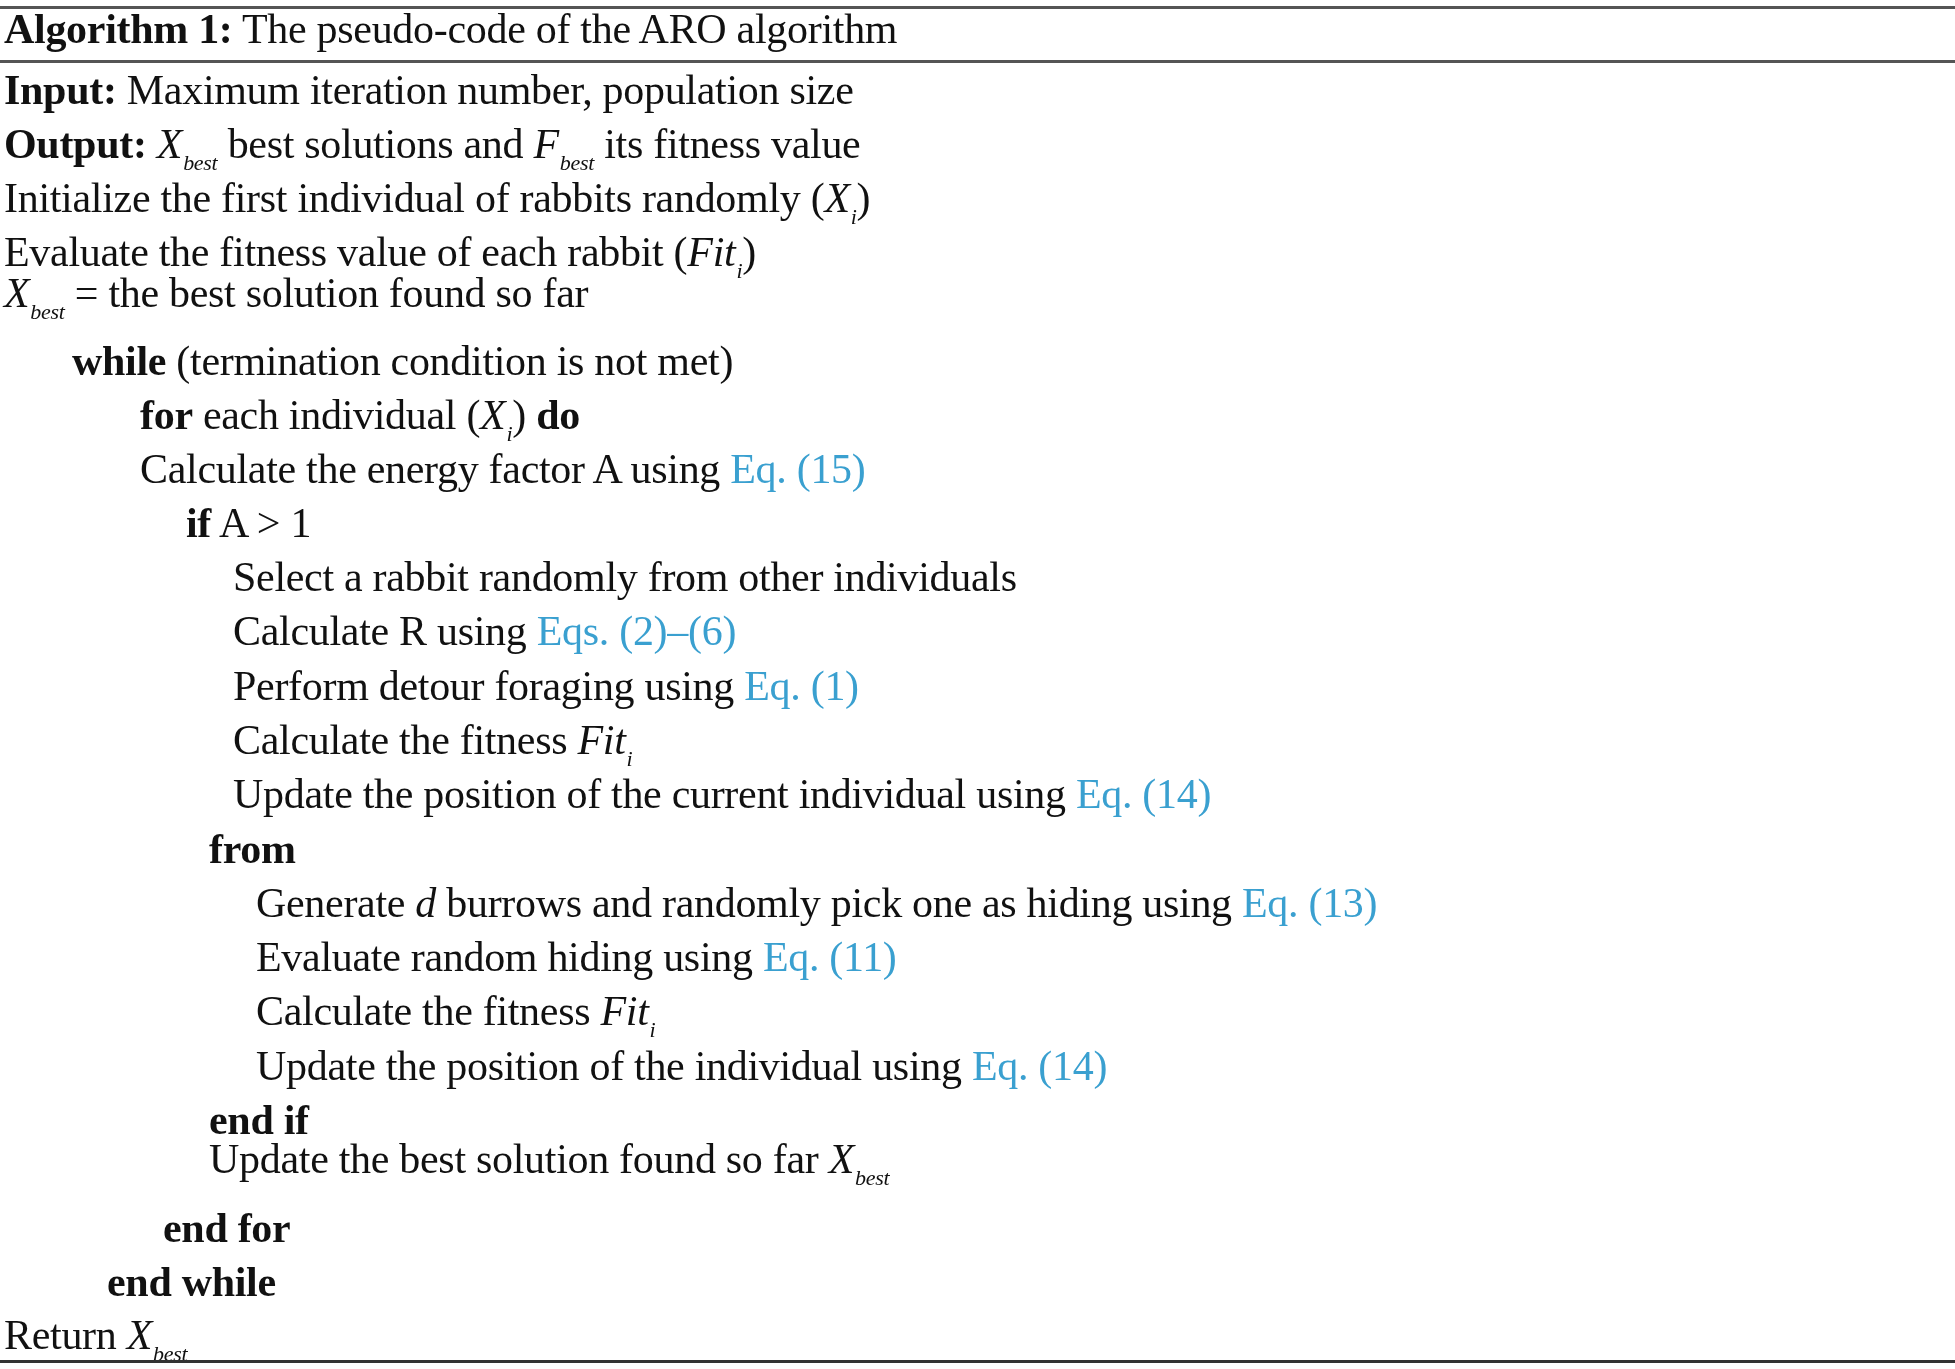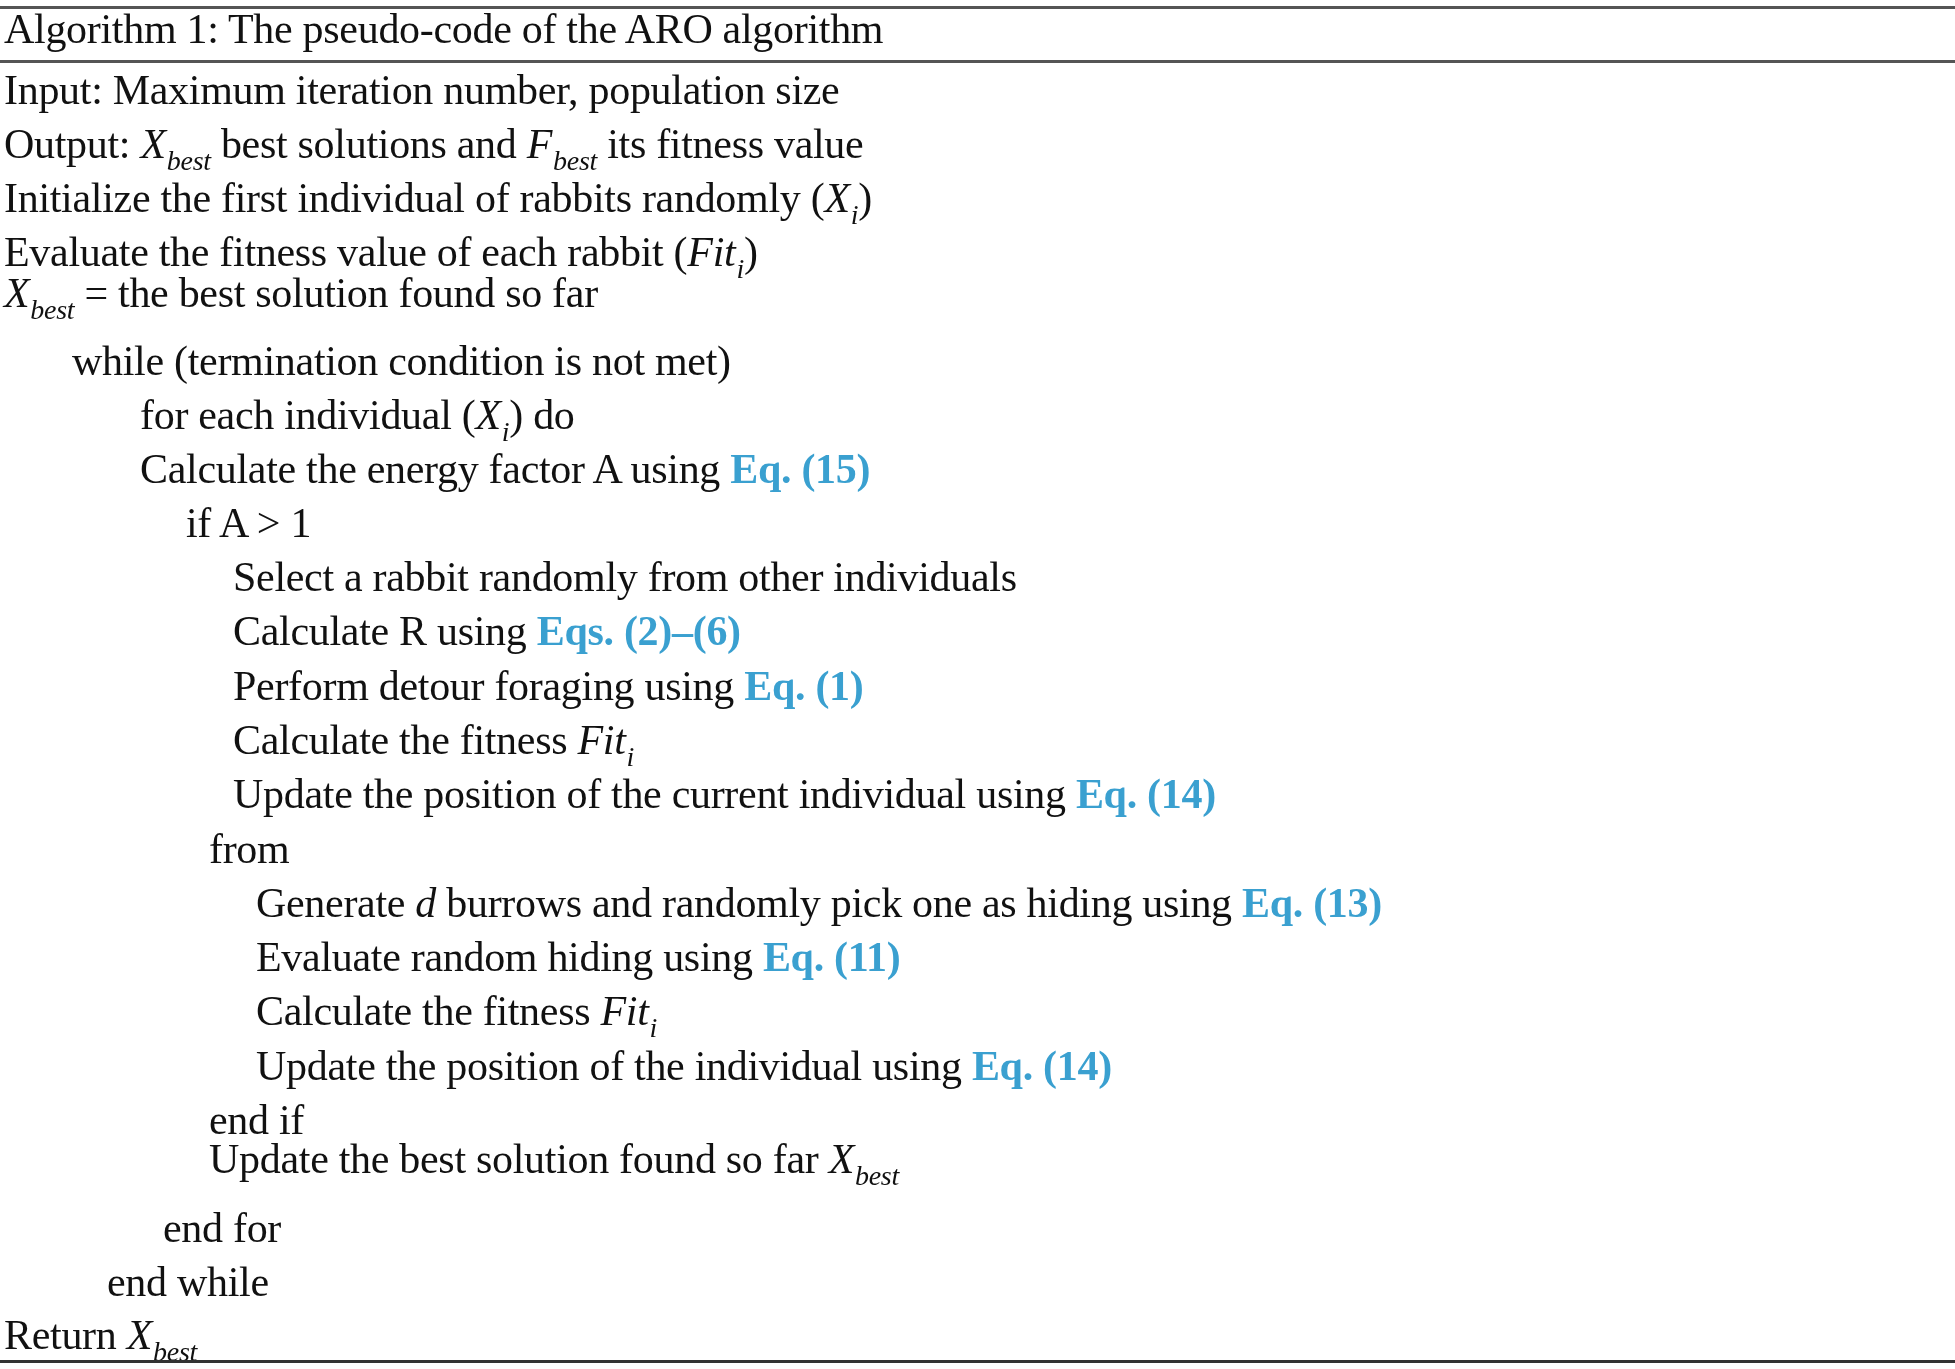--- a/index.html
+++ b/index.html
@@ -11,24 +11,24 @@
   .rule { position: absolute; left: 0; width: 1955px; background: #555555; }
   .rule-top { top: 6px; height: 3px; }
   .rule-mid { top: 60px; height: 3px; }
   .rule-bot { top: 1360px; height: 3px; background: #333333; }
   .line {
     position: absolute; white-space: nowrap;
     font-size: 42px; line-height: 54px; height: 54px;
     letter-spacing: -0.3px;
   }
   .title { top: 2px; left: 4px; }
-  b, .kw { font-weight: normal; }
+  b, .kw { font-weight: bold; }
   .var { font-style: italic; }
-  .sub { font-style: italic; font-size: 28px; position: relative; top: 12px; margin-left: 1px; }
-  .link { color: #3aa0d0; font-weight: bold; }
+  .sub { font-style: italic; font-size: 22px; position: relative; top: 12px; margin-left: 1px; }
+  .link { color: #3aa0d0; }
 </style>
 </head>
 <body>
 
 <div class="rule rule-top"></div>
 
 <div class="line title">
   <b>Algorithm 1:</b>
   <span>The pseudo-code of the ARO algorithm</span>
 </div>

